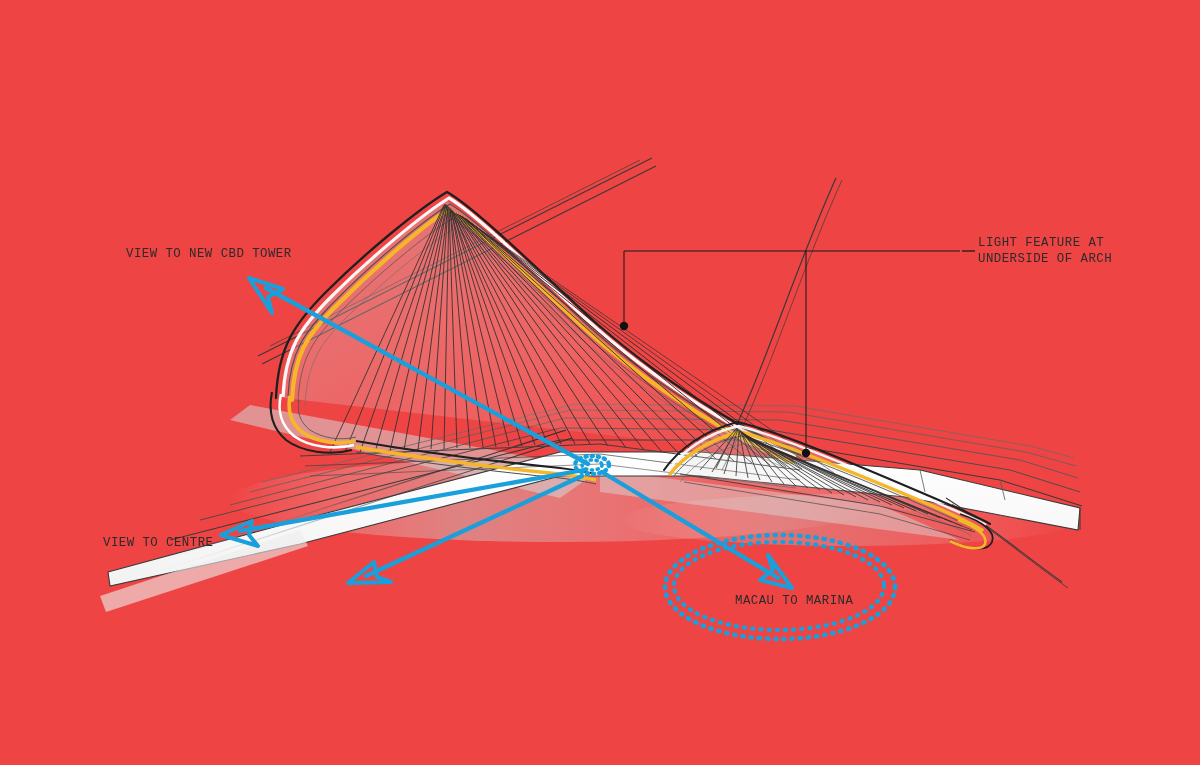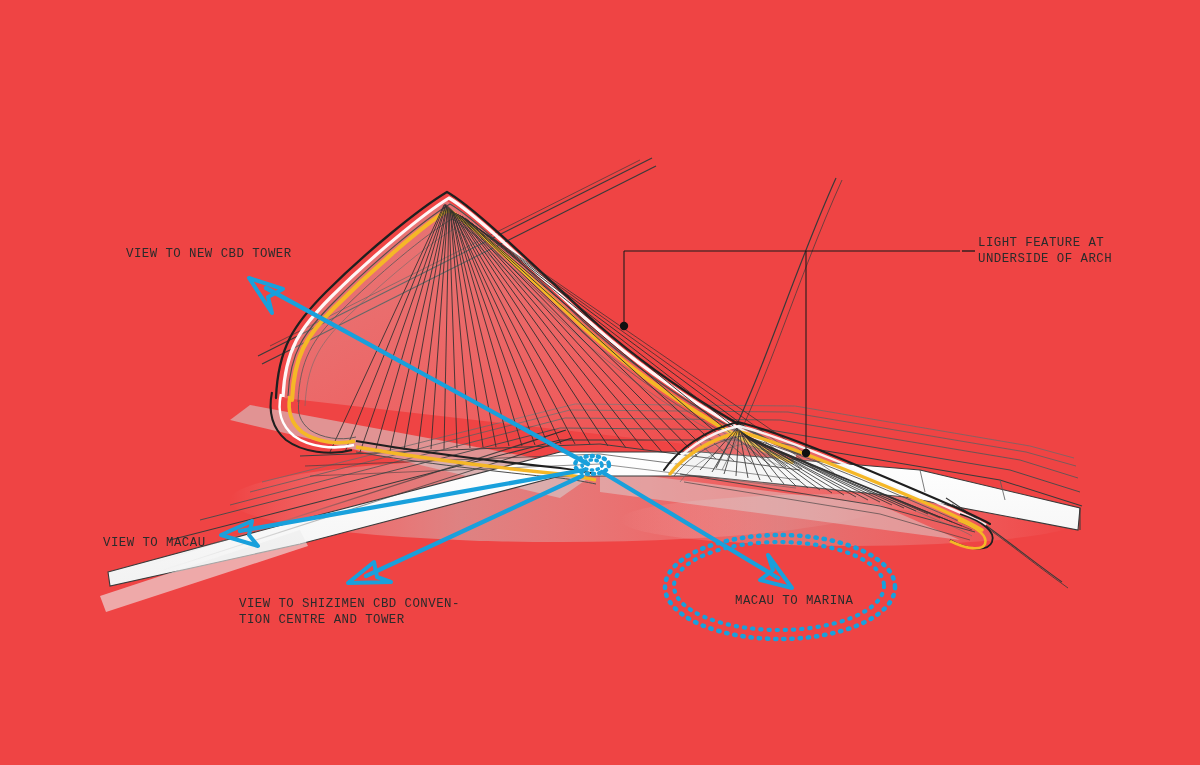--- a/index.html
+++ b/index.html
@@ -236,23 +236,21 @@
 
       <g>
         <path d="M602,472 L778,578"></path>
         <path d="M792,588 L760,580 L773,570 L768,555 Z" stroke-width="4" fill="none"></path>
       </g>
     </g>
   </svg>
 
   <div class="lbl" style="left:126px;top:247px;">VIEW TO NEW CBD TOWER</div>
 
-  <div class="lbl" style="left:103px;top:536px;">VIEW TO MACAU</div>
-
-  <div class="lbl" style="left:239px;top:597px;">VIEW TO SHIZIMEN CBD CONVEN-
-TION CENTRE AND TOWER</div>
+  <div class="lbl" style="left:103px;top:536px;">VIEW TO CENTRE</div>
+
 
   <div class="lbl" style="left:735px;top:594px;">MACAU TO MARINA</div>
 
   <div class="lbl" style="left:978px;top:228px;margin-top:8px;">LIGHT FEATURE AT
 UNDERSIDE OF ARCH</div>
 
 </div>
 
 </body></html>

